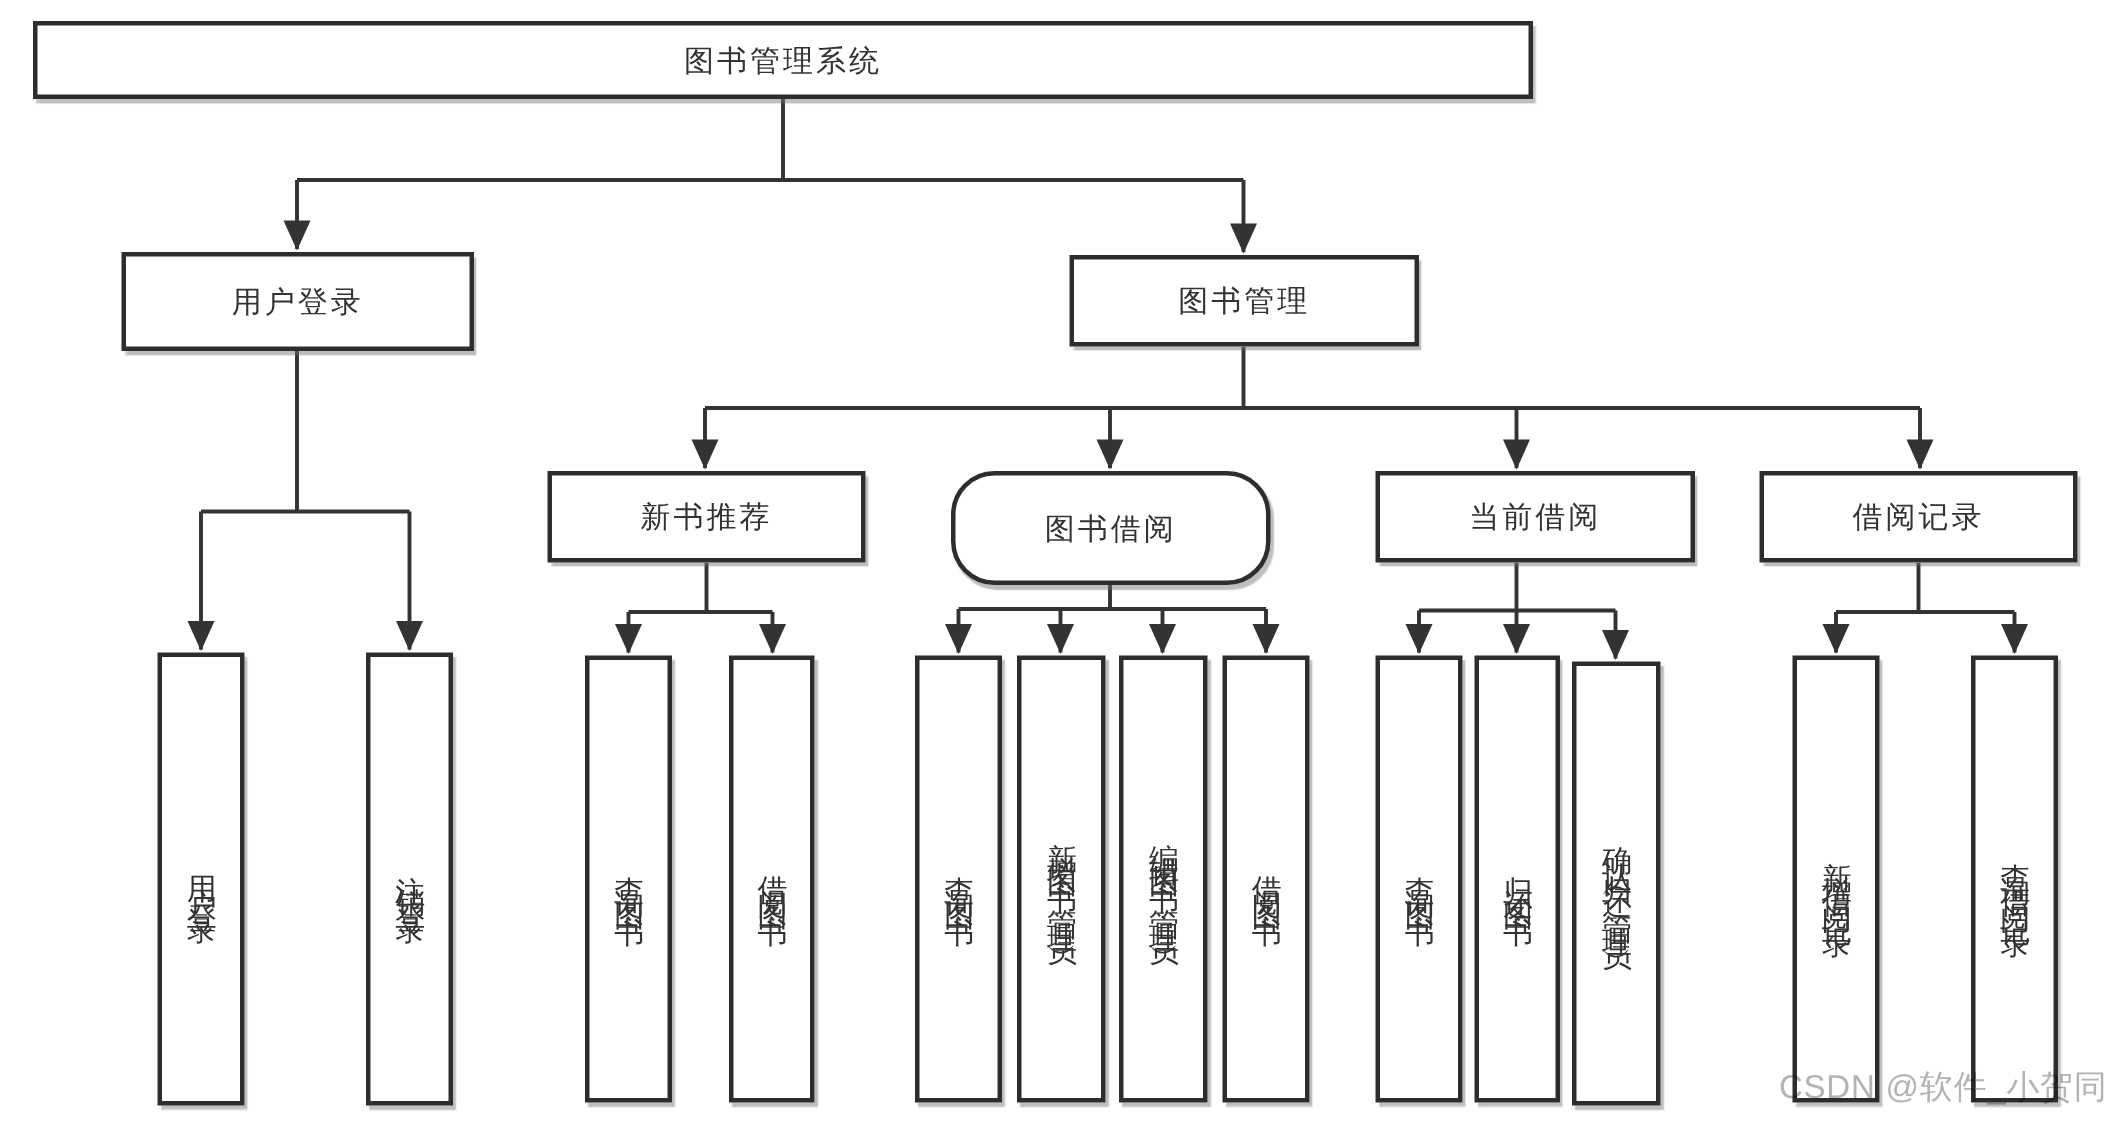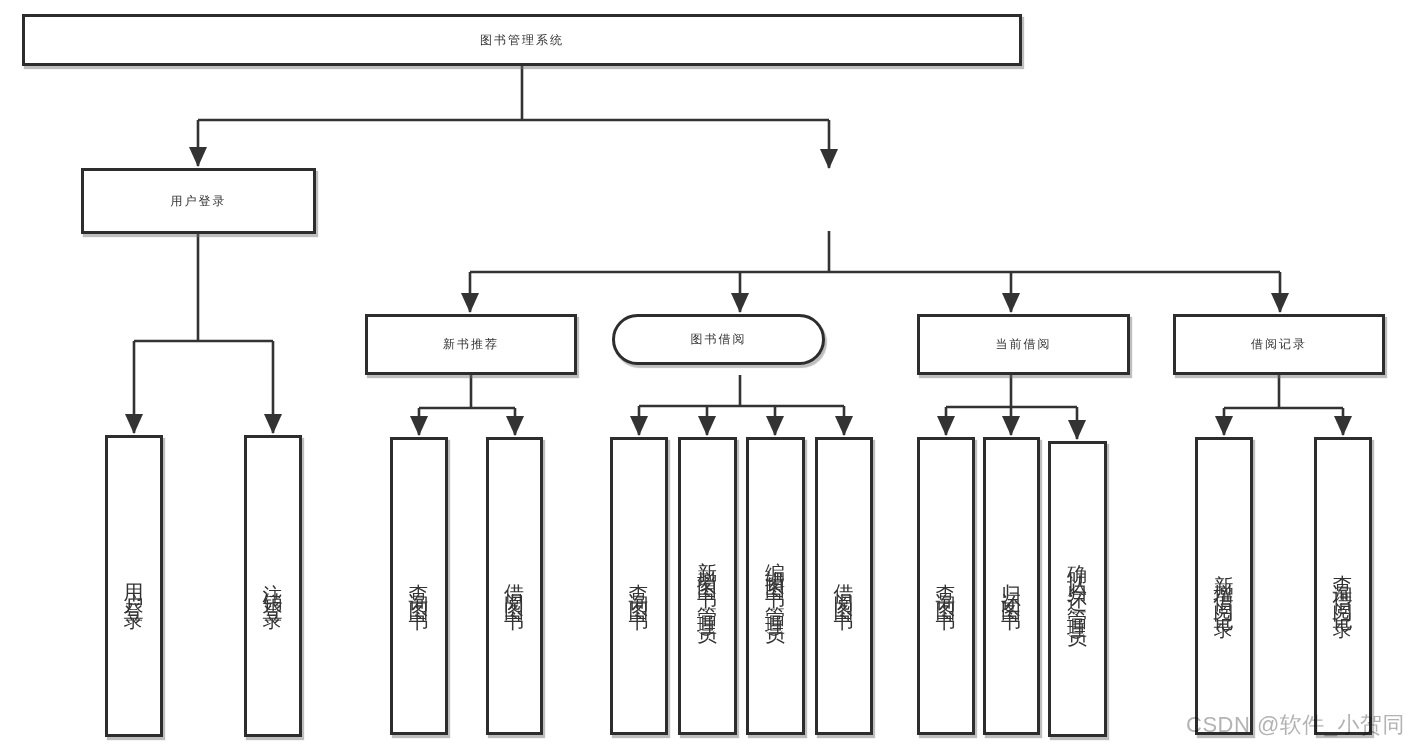--- a/index.html
+++ b/index.html
@@ -17,21 +17,21 @@
     box-sizing: border-box;
     background: #ffffff;
     border: 3px solid #2d2d2d;
     box-shadow: 2px 3px 1px rgba(110,110,110,0.45);
     display: flex;
     align-items: center;
     justify-content: center;
     color: #333333;
     z-index: 2;
   }
-  .h-node { font-size: 12px; letter-spacing: 2px; }
+  .h-node { font-size: 20px; letter-spacing: 2px; }
   .v-node { font-size: 20px; }
   .vtext {
     writing-mode: vertical-rl;
     text-orientation: mixed;
     letter-spacing: 9px;
     line-height: 1;
     white-space: nowrap;
   }
   .watermark {
     position: absolute;
@@ -87,25 +87,28 @@
     </g>
   </svg>
 
   <div class="node h-node" style="left:22px; top:14px; width:1000px; height:52px;">
     <span>图书管理系统</span>
   </div>
 
   <div class="node h-node" style="left:81px; top:168px; width:235px; height:66px;">
     <span>用户登录</span>
   </div>
+  <div class="node h-node" style="left:713px; top:170px; width:233px; height:61px;">
+    <span>图书管理</span>
+  </div>
 
   <div class="node h-node" style="left:365px; top:314px; width:212px; height:61px;">
     <span>新书推荐</span>
   </div>
-  <div class="node h-node" style="left:612px; top:314px; width:213px; height:51px;border-radius:29px;">
+  <div class="node h-node" style="left:634px; top:314px; width:213px; height:76px;border-radius:29px;">
     <span>图书借阅</span>
   </div>
   <div class="node h-node" style="left:905px; top:314px; width:213px; height:61px;margin-left:12px;">
     <span>当前借阅</span>
   </div>
   <div class="node h-node" style="left:1173px; top:314px; width:212px; height:61px;text-align:center;">
     <span>借阅记录</span>
   </div>
 
   <div class="node v-node" style="left:105px; top:435px; width:58px; height:302px;">

